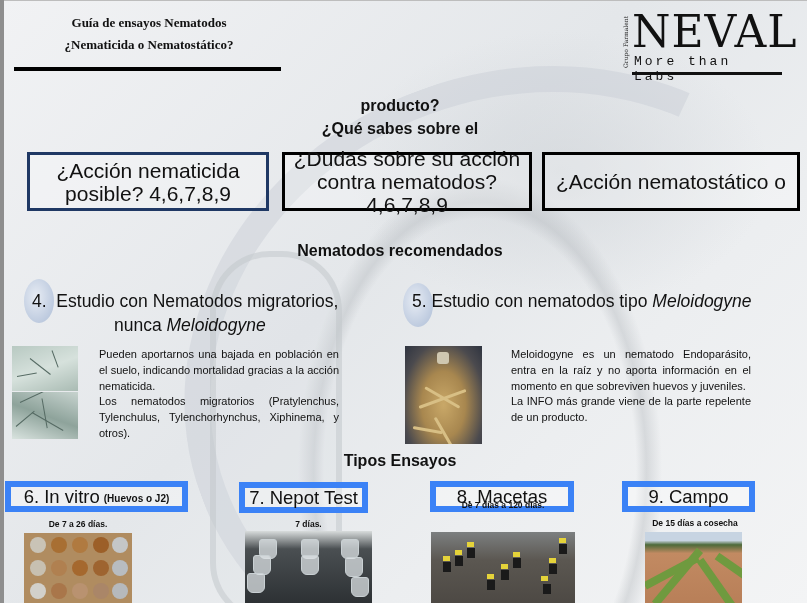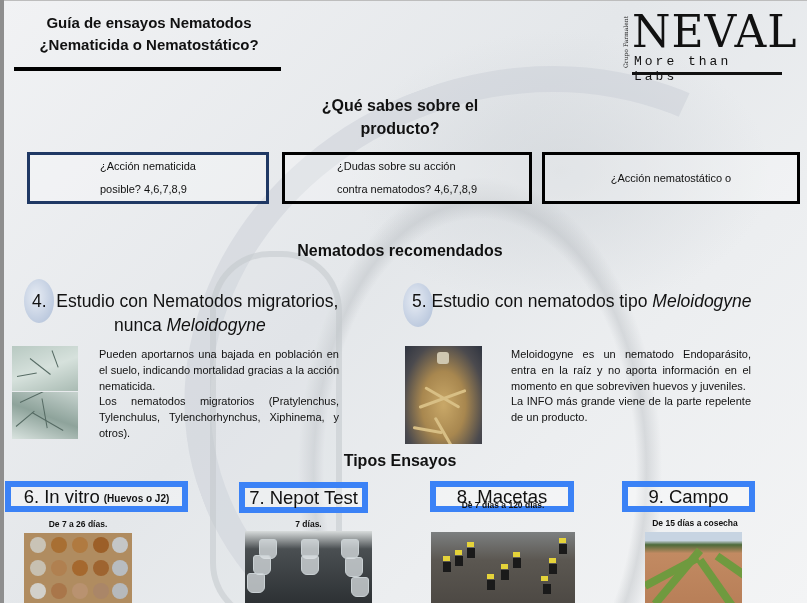--- a/index.html
+++ b/index.html
@@ -25,36 +25,36 @@
       transform: rotate(-20deg);
     }
     .worm2 {
       position: absolute; left: 210px; top: 250px; width: 120px; height: 360px;
       border-radius: 60px;
       border: 6px solid rgba(190,195,200,0.45);
       background: rgba(215,220,225,0.2);
     }
 
     .title { position: absolute; left: 18px; top: 12px; width: 262px; text-align: center;
-      font-family: Liberation Sans, sans-serif; font-weight: bold; font-size: 15px; line-height: 22px; }
+      font-family: Liberation Serif, serif; font-weight: bold; font-size: 13px; line-height: 22px; }
     .title-bar { position: absolute; left: 14px; top: 67px; width: 267px; height: 4px; background: #000; }
 
     .logo { position: absolute; left: 620px; top: 10px; width: 165px; height: 70px; }
     .logo-side { position: absolute; left: 2px; top: 12px; font-family: "DejaVu Serif", serif; font-size: 6px;
       transform: rotate(-90deg); transform-origin: left top; white-space: nowrap; top: 58px; color: #222; }
     .logo-main { position: absolute; left: 12px; top: -6px; font-family: "DejaVu Serif", serif; font-size: 44px; letter-spacing: 1px; line-height: 56px; color: #111; }
     .logo-sub { position: absolute; left: 14px; top: 44px; font-family: "Liberation Mono", monospace; font-size: 13px; letter-spacing: 3px; color: #111; }
     .logo-bar { position: absolute; left: 12px; top: 62px; width: 150px; height: 3px; background: #111; }
 
     .question { position: absolute; left: 280px; top: 94px; width: 240px; text-align: center;
       font-family: "Liberation Sans", sans-serif; font-weight: bold; font-size: 16px; line-height: 23px; }
 
-    .qbox { position: absolute; top: 152px; height: 52px; background: rgba(255,255,255,0.25);
-      display: flex; align-items: center; justify-content: center; 
-      font-family: "Liberation Sans", sans-serif; font-size: 11px; line-height: 23px; box-sizing: border-box; }
+    .qbox { position: absolute; top: 152px; height: 59px; background: rgba(255,255,255,0.25);
+      display: flex; align-items: center; justify-content: center; text-align: center;
+      font-family: "Liberation Sans", sans-serif; font-size: 21px; line-height: 23px; box-sizing: border-box; }
     .qbox.q1 { left: 27px; width: 242px; border: 3px solid #1f3864; }
     .qbox.q2 { left: 282px; width: 250px; border: 3px solid #000; }
     .qbox.q3 { left: 542px; width: 258px; border: 3px solid #000; }
 
     .section-h { position: absolute; font-family: "Liberation Sans", sans-serif; font-weight: bold; font-size: 16px; text-align: center; }
     .rec { left: 250px; top: 242px; width: 300px; }
     .tipos { left: 290px; top: 452px; width: 220px; }
 
     .bubble { position: absolute; width: 30px; height: 44px; border-radius: 50%;
       background: radial-gradient(ellipse at 40% 40%, #e7ecf4, #b8c6dc 80%); }
@@ -122,22 +122,22 @@
 <div class="title-bar"></div>
 
 <div class="logo">
   <div class="logo-side">Grupo Farmalent</div>
   <div class="logo-main">NEVAL</div>
   <div class="logo-sub">More than Labs</div>
   <div class="logo-bar"></div>
 </div>
 
 <div class="question">
+  <div>producto?</div>
   <div>¿Qué sabes sobre el</div>
-  <div>producto?</div>
 </div>
 
 <div class="qbox q1">
   <div>
     <div>¿Acción nematicida</div>
     <div>posible? 4,6,7,8,9</div>
   </div>
 </div>
 <div class="qbox q2">
   <div>

